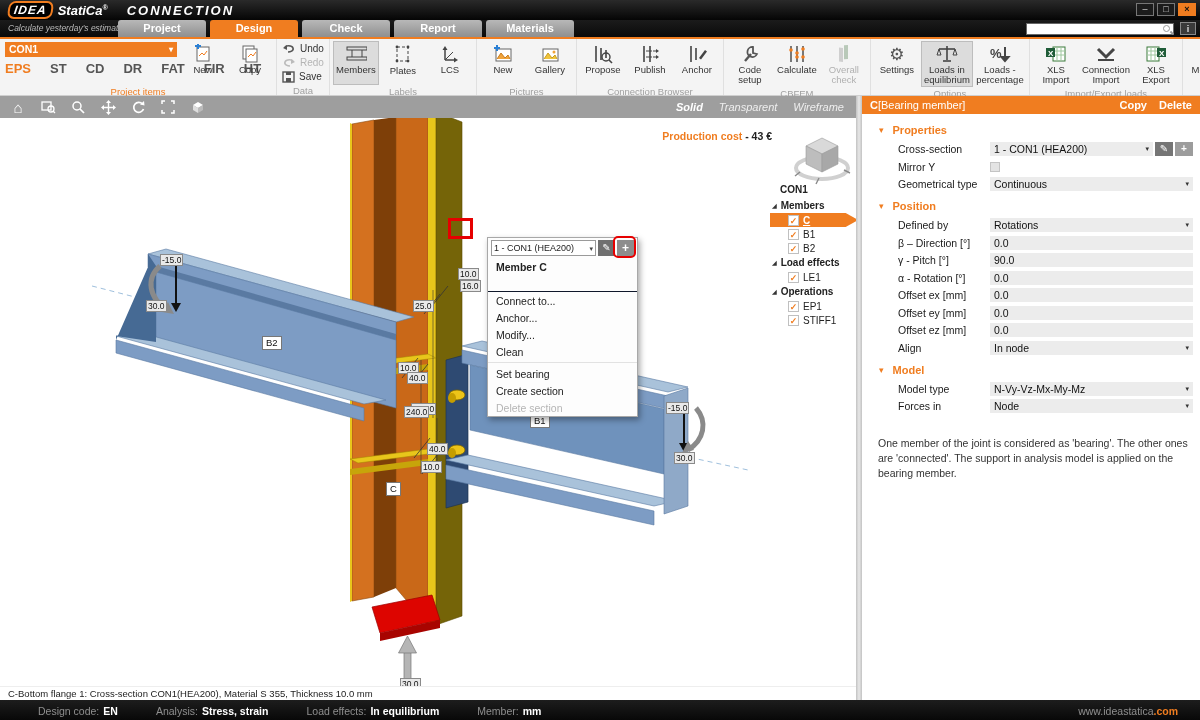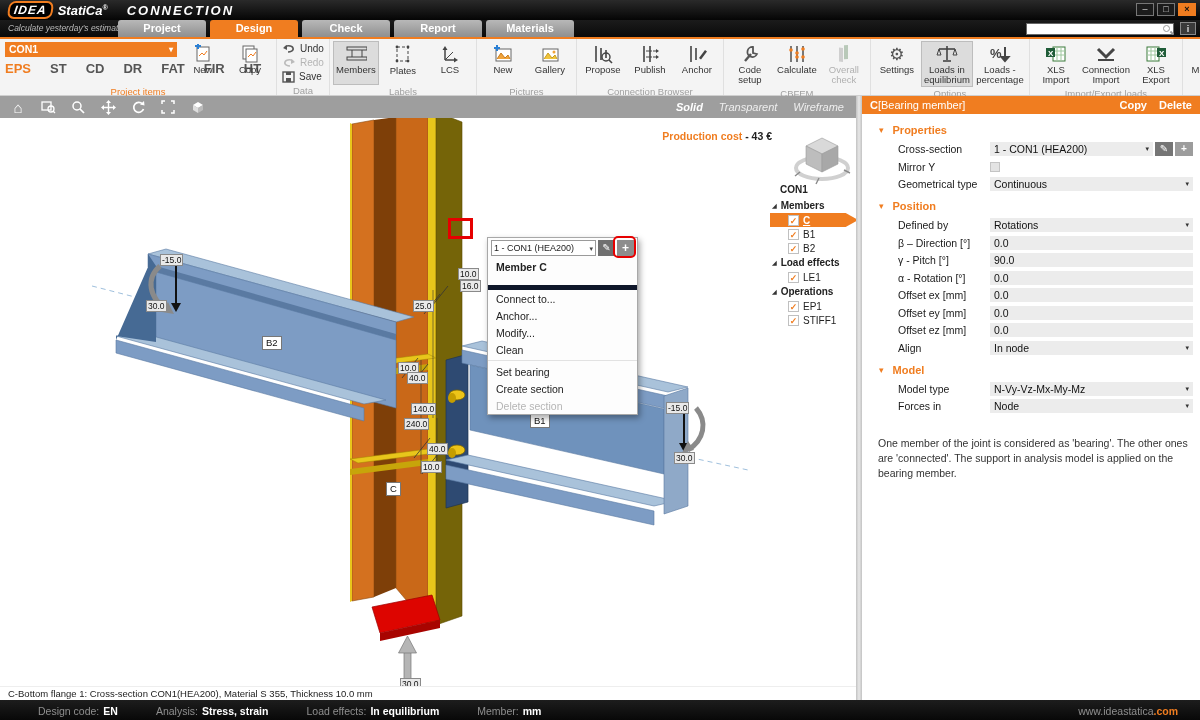--- a/index.html
+++ b/index.html
@@ -73,21 +73,21 @@
 
   
   .ctxmenu { position:absolute; left:487px; top:119px; width:151px; background:#fdfdfd; border:1px solid #a8a8a8; box-shadow:2px 3px 6px rgba(0,0,0,.35); font-size:10.5px; }
   .ctx-head { display:flex; align-items:center; gap:2px; padding:2px 3px; }
   .ctx-dd { flex:1; height:16px; background:#fff; border:1px solid #9a9a9a; font-size:9px; line-height:14px; padding:0 2px; position:relative; white-space:nowrap; overflow:hidden; }
   .ctx-dd .caret { position:absolute; right:2px; top:1px; font-size:7px; color:#444; }
   .ctx-mini { width:17px; height:16px; color:#fff; text-align:center; line-height:16px; font-size:10px; position:relative; }
   .ctx-pencil { background:#6f6f6f; }
   .ctx-plus { background:#8d8d8d; font-weight:bold; font-size:12px; }
   .redring { position:absolute; left:-4px; top:-4px; width:23px; height:22px; border:2.5px solid #e60000; border-radius:5px; }
-  .ctx-title { font-weight:bold; padding:3px 8px 12px; border-bottom:5px solid #0f172a; }
+  .ctx-title { font-weight:bold; padding:3px 8px 18px; border-bottom:1px solid #0f172a; }
   .ctx-item { padding:2.5px 8px; color:#222; }
   .ctx-item.disabled { color:#b5b5b5; }
   .ctx-sep { border-top:1px solid #e2e2e2; margin:2px 0; }
 
   
   .tree { position:absolute; left:770px; top:64px; width:86px; font-size:10px; color:#222; }
   .tree-root { font-weight:bold; padding:2px 0 3px 10px; }
   .tree-group { display:flex; align-items:center; gap:4px; padding:2px 0 2px 2px; font-weight:bold; }
   .expander { font-size:6px; color:#333; }
   .tree-item { display:flex; align-items:center; gap:4px; padding:1.5px 0 1.5px 18px; position:relative; }
@@ -592,21 +592,21 @@
         <div class="memlabel" style="left:386px;top:364px;">C</div>
 
         <div class="dimlabel" style="left:160px;top:136px;">-15.0</div>
         <div class="dimlabel" style="left:146px;top:182px;">30.0</div>
         <div class="dimlabel" style="left:458px;top:150px;">10.0</div>
         <div class="dimlabel" style="left:460px;top:162px;">16.0</div>
         <div class="dimlabel" style="left:413px;top:182px;">25.0</div>
         <div class="dimlabel" style="left:398px;top:244px;">10.0</div>
         <div class="dimlabel" style="left:407px;top:254px;">40.0</div>
         <div class="dimlabel" style="left:411px;top:285px;">140.0</div>
-        <div class="dimlabel" style="left:404px;top:300px;">240.0</div>
+        <div class="dimlabel" style="left:404px;top:288px;">240.0</div>
         <div class="dimlabel" style="left:427px;top:325px;">40.0</div>
         <div class="dimlabel" style="left:421px;top:343px;">10.0</div>
         <div class="dimlabel" style="left:666px;top:284px;">-15.0</div>
         <div class="dimlabel" style="left:674px;top:334px;">30.0</div>
         <div class="dimlabel" style="left:400px;top:560px;">30.0</div>
 
         <div class="redsquare"></div>
 
         <div class="ctxmenu">
           <div class="ctx-head">

